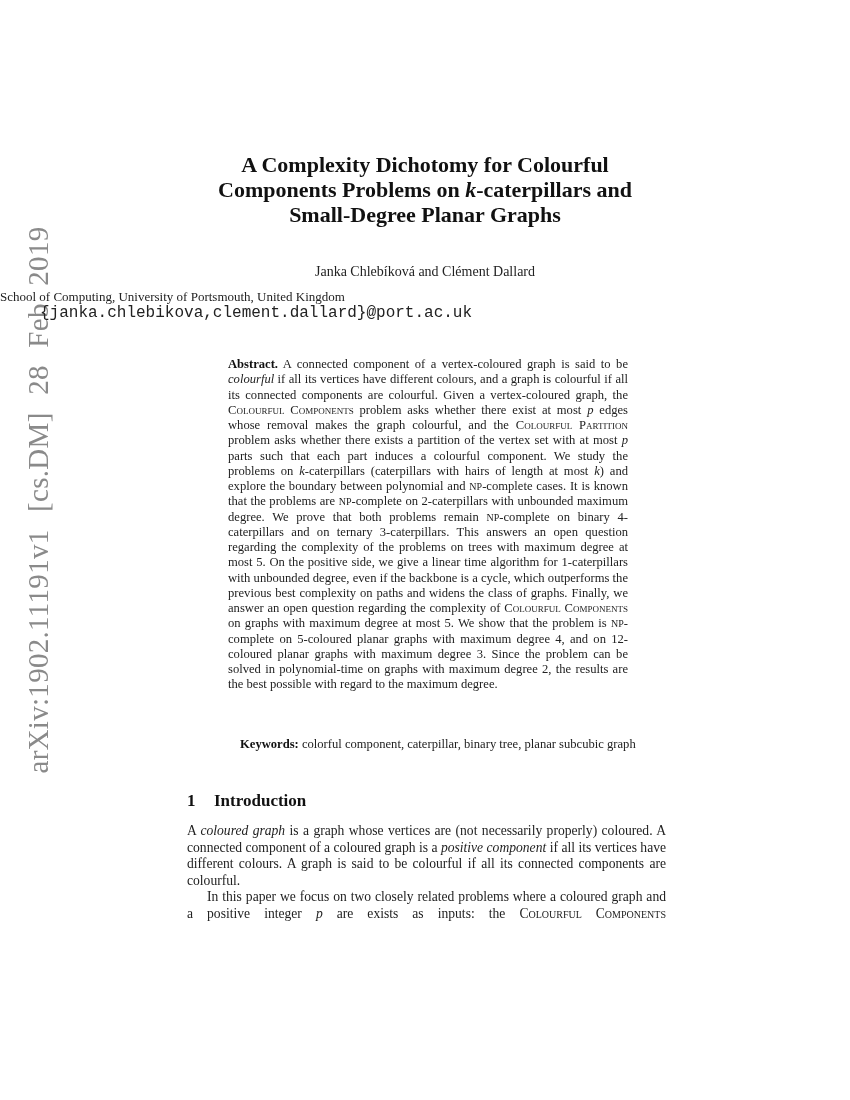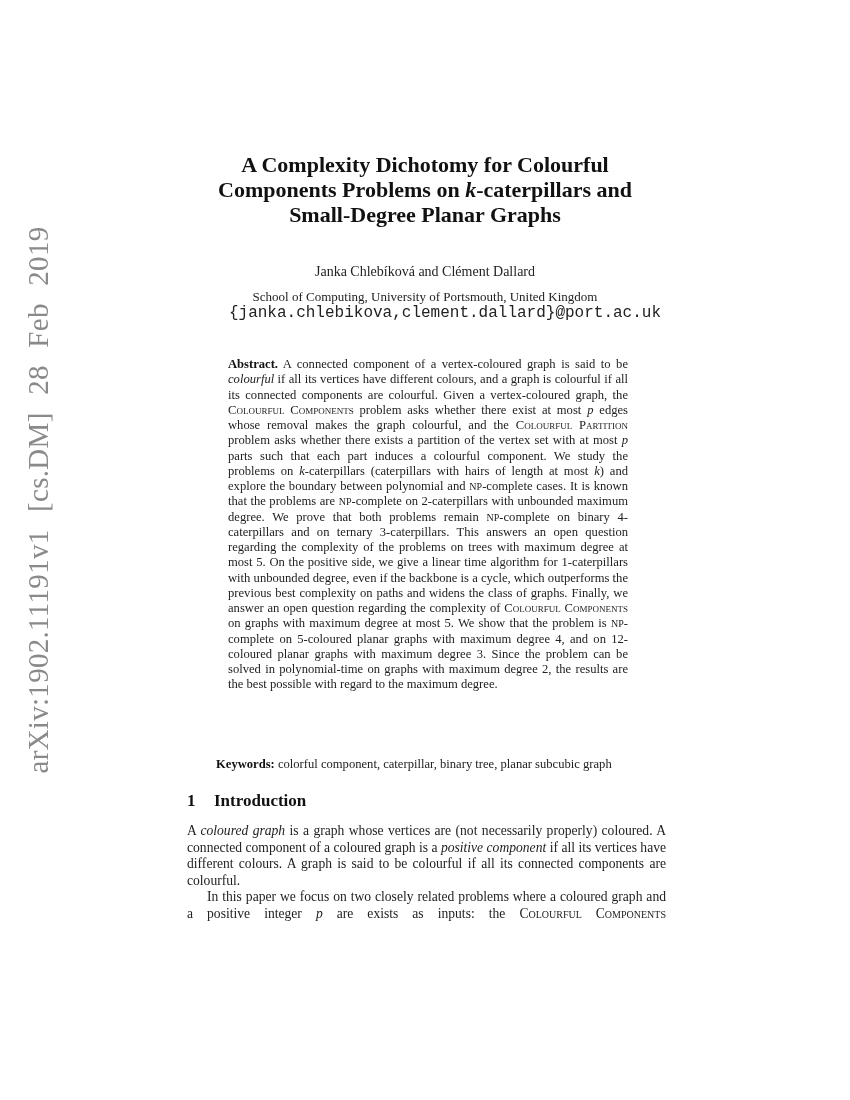--- a/index.html
+++ b/index.html
@@ -54,21 +54,21 @@
       text-align: center;
       font-family: "Liberation Serif", "DejaVu Serif", serif;
       font-size: 14px;
       line-height: 18px;
       color: #222;
     }
     .affil {
       position: absolute;
       left: 0; width: 850px;
       top: 289px;
-      text-align: center;
+      text-align: left;
       font-family: "Liberation Serif", "DejaVu Serif", serif;
       font-size: 13px;
       line-height: 16px;
       color: #222;
     }
     .affil .mono { font-size: 16px; margin-left: 40px; }
 
     
     .abstract {
       position: absolute;
@@ -81,29 +81,28 @@
       text-align: justify;
       color: #222;
       hyphens: manual;
     }
     .abstract b, .keywords b { font-weight: bold; color: #111; }
     .sc { font-variant: small-caps; }
     .np { font-family: Liberation Serif, serif; font-size: 10px; }
 
     .keywords {
       position: absolute;
-      left: 216px;
+      left: 240px;
       width: 400px;
       top: 737px;
       font-family: "Liberation Serif", "DejaVu Serif", serif;
       font-size: 12.6px;
       line-height: 15.25px;
       text-align: justify;
       color: #222;
-      margin-top: 20px;
     }
 
     
     .section {
       position: absolute;
       left: 187px;
       top: 791px;
       font-family: "Liberation Serif", "DejaVu Serif", serif;
       font-weight: bold;
       font-size: 17px;

